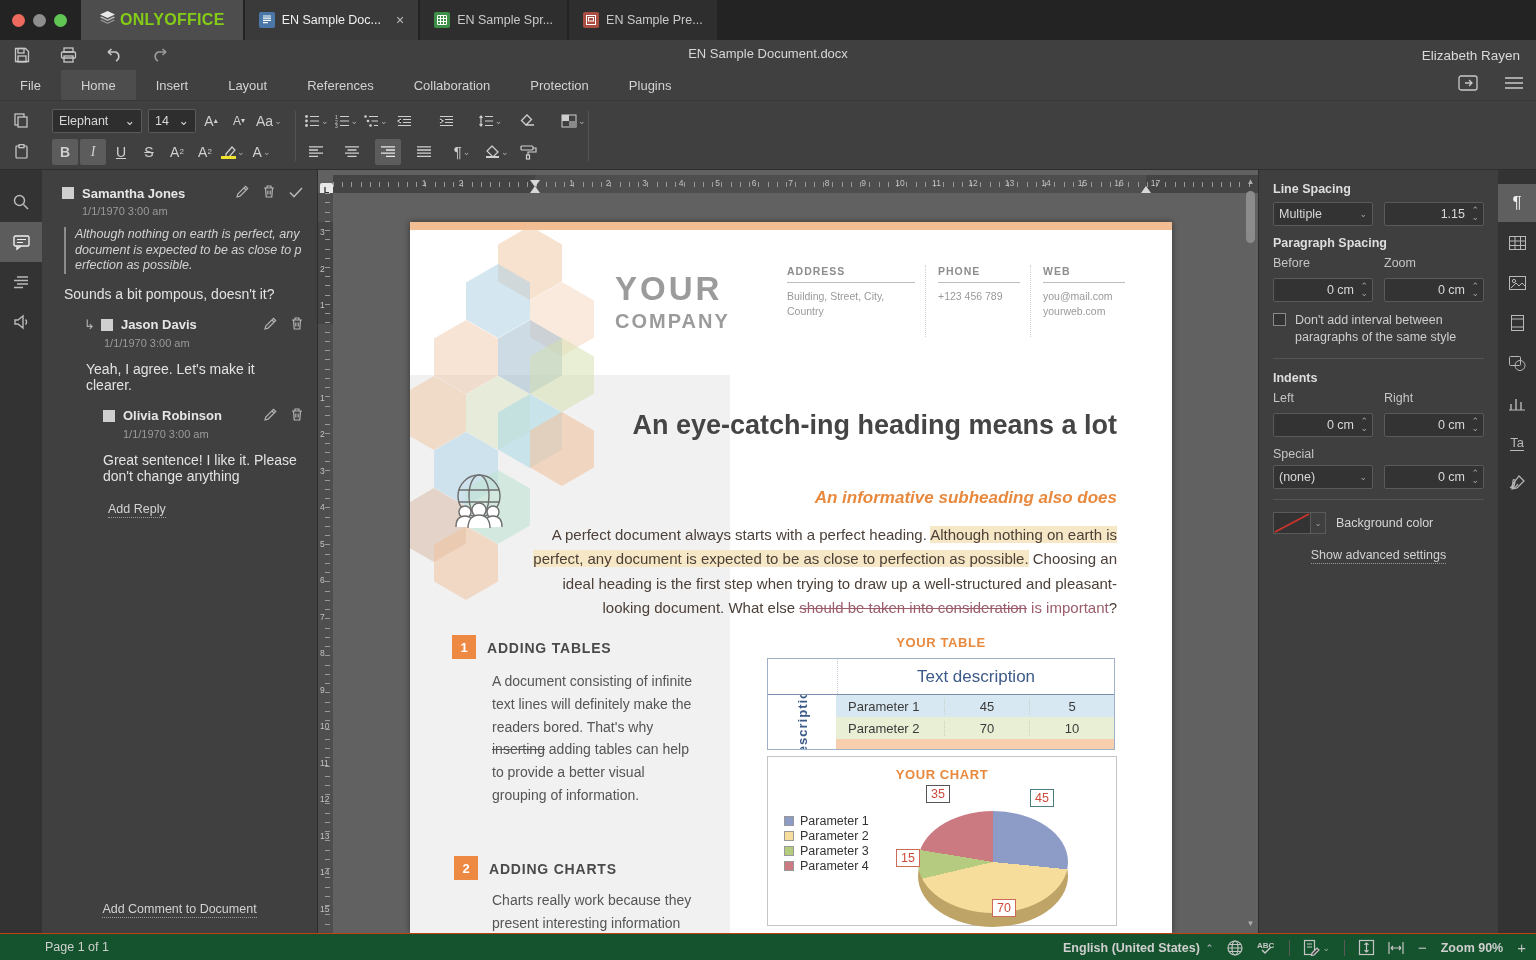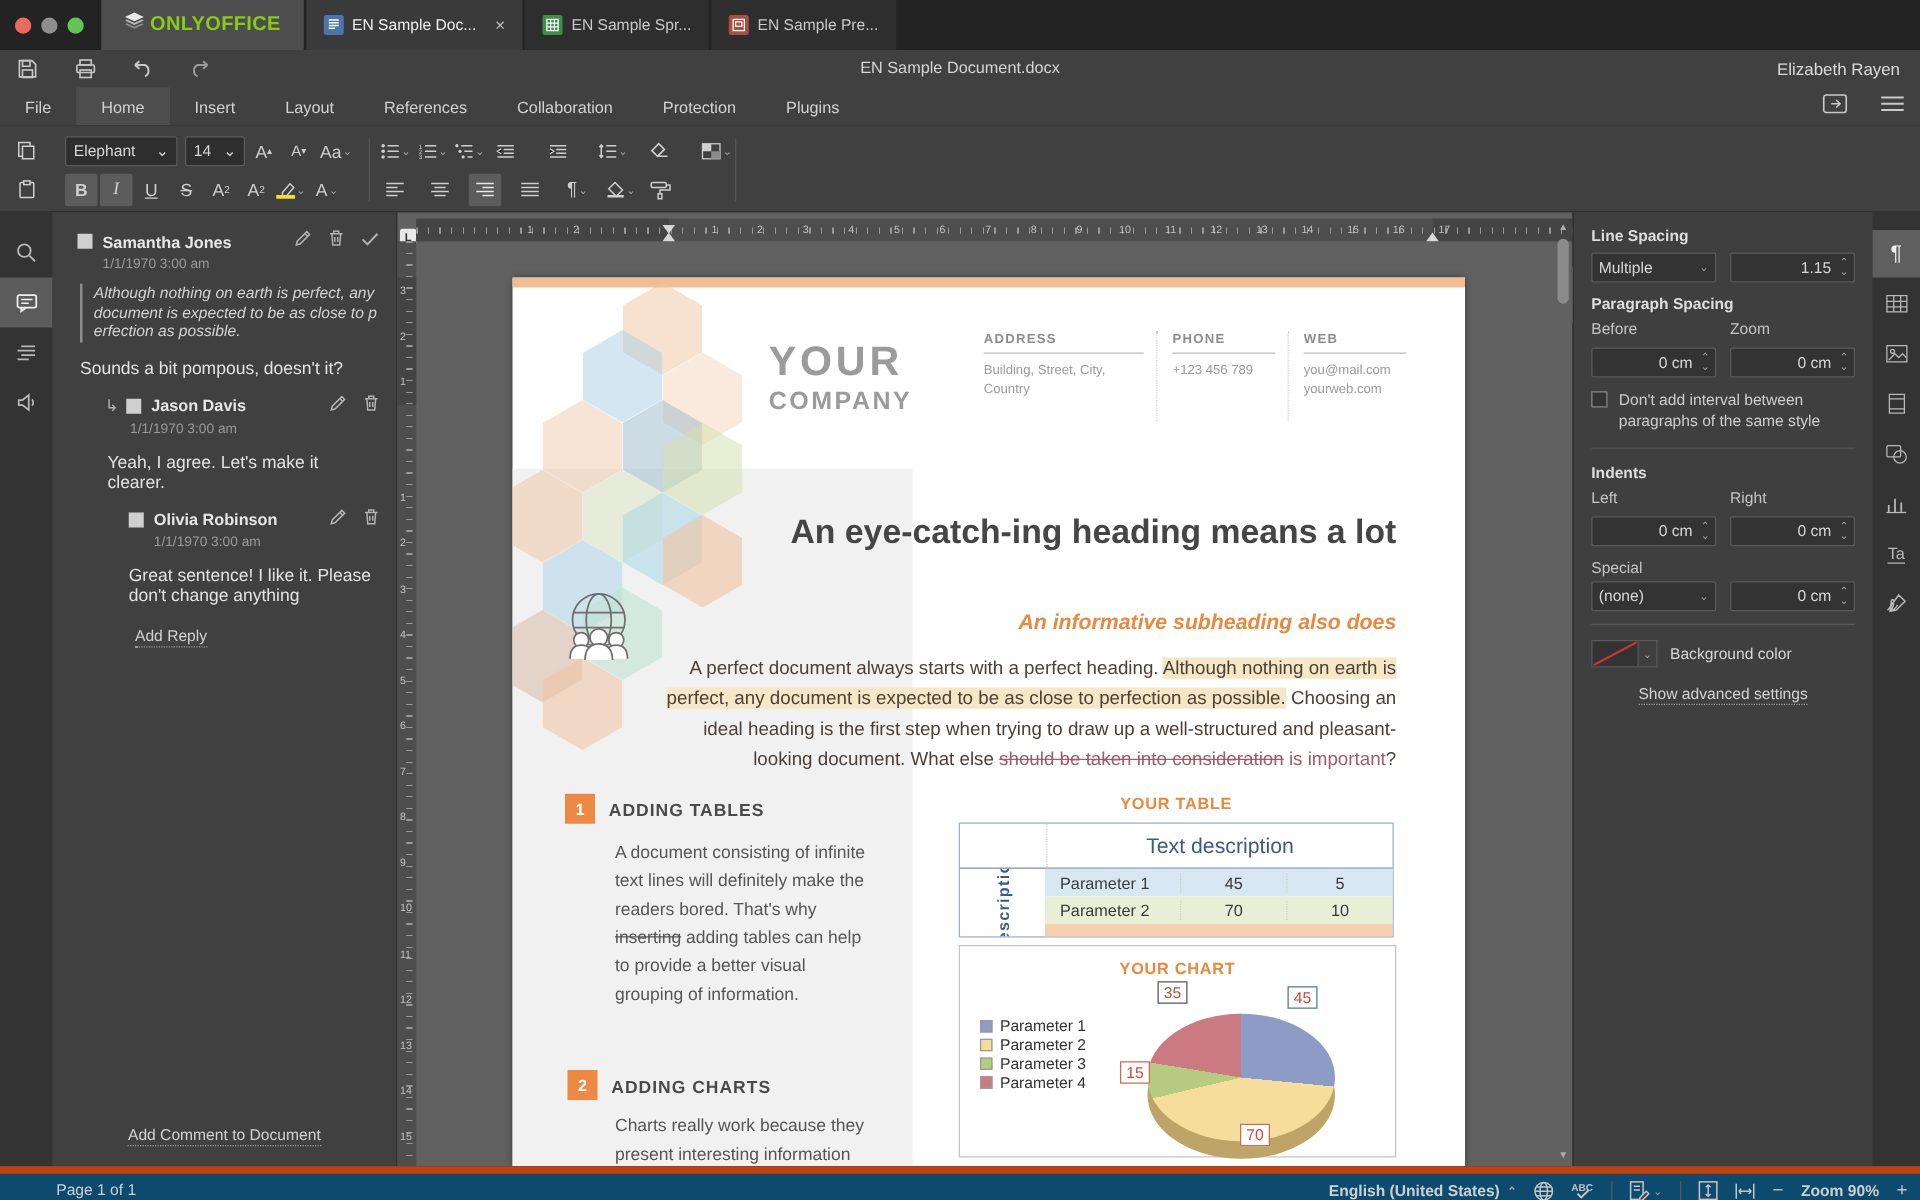--- a/index.html
+++ b/index.html
@@ -165,21 +165,21 @@
   .chk-row { display:flex; gap:9px; margin:2px 0 12px; color:#cdcdcd; line-height:17px; }
   .chk { width:13px; height:13px; border:1px solid #8a8a8a; background:#333; flex:none; margin-top:1px; }
   .rp-div { height:1px; background:#555; margin:4px 0 12px; }
   .bg-swatch { width:38px; height:22px; background:#333; border:1px solid #5a5a5a; position:relative; overflow:hidden; }
   .bg-swatch svg { position:absolute; inset:0; }
   .sw-chev { width:15px; height:22px; border:1px solid #5a5a5a; border-left:none; display:flex; align-items:center; justify-content:center; color:#a5a5a5; font-size:8px; }
   .adv-link { text-align:center; margin-top:14px; }
   .adv-link span { color:#d2d2d2; border-bottom:1px dotted #9a9a9a; padding-bottom:1px; font-size:12.5px; }
 
   
-  .statusbar { position:absolute; left:0; top:933px; width:1536px; height:27px; background:#0c4a6e; border-top:6px solid #c2410c; color:#cfcfcf; font-size:12.5px;text-decoration:underline; }
+  .statusbar { position:absolute; left:0; top:933px; width:1536px; height:27px; background:#14532d; border-top:1px solid #c2410c; color:#cfcfcf; font-size:12.5px;text-decoration:underline; }
   .sb-left { position:absolute; left:45px; top:6px; }
   .sb-right { position:absolute; right:10px; top:0; height:27px; display:flex; align-items:center; gap:14px; }
   .sb-ico { color:#c5c5c5; display:flex; align-items:center; }
   .sb-divider { width:1px; height:16px; background:#5a5a5a; }
   .zoomlbl { font-weight:bold; }
   svg { overflow:visible; }
 </style>
 </head>
 <body>
 

